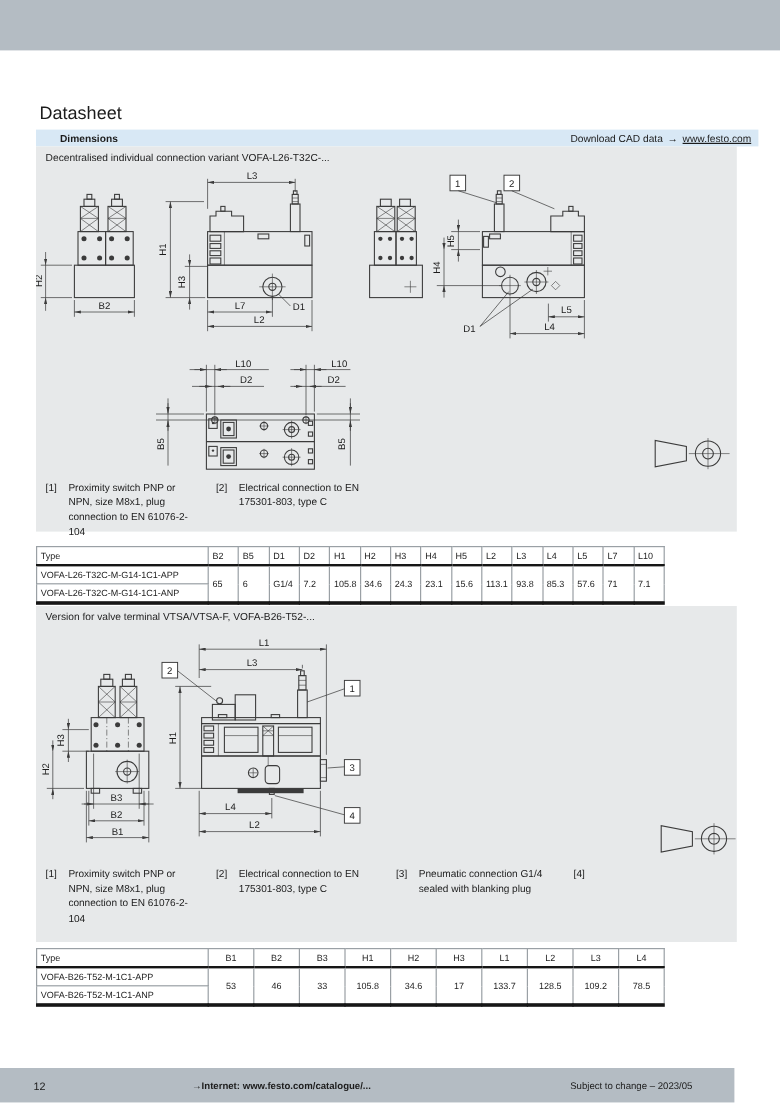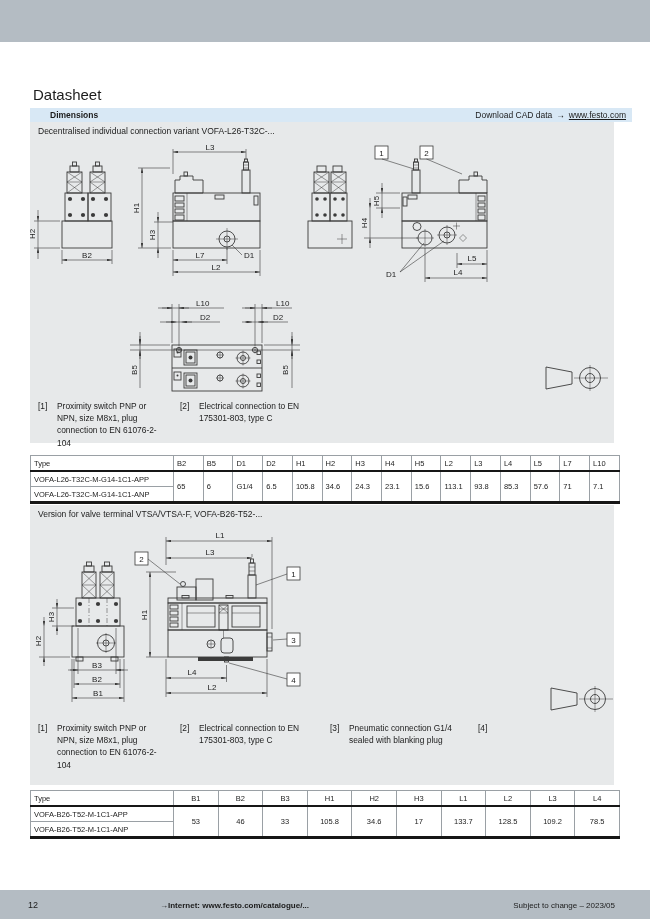--- a/index.html
+++ b/index.html
@@ -19,29 +19,29 @@
   #box1{top:122px;height:321px;}
   #box2{top:505px;height:280px;}
   .gsub{position:absolute;left:8px;top:4px;font-size:8.5px;z-index:2;}
   .gbox svg{position:absolute;left:0;top:0;}
   .notes{position:absolute;left:0;width:590px;font-size:8.4px;line-height:1.45;}
   #box1 .notes{top:278px;}
   #box2 .notes{top:217px;}
   .note{position:absolute;top:0;display:flex;}
   .note .ref{flex:none;width:19px;}
   
-  .dtable{position:absolute;left:30px;border-collapse:collapse;table-layout:fixed;width:590px;
+  .dtable{position:absolute;left:30px;border-collapse:collapse;table-layout:fixed;width:524px;
           background:#fff;font-size:7.5px;border-top:1px solid #666;border-bottom:3px solid #161616;}
   #table1{top:455px;} #table2{top:790px;}
   .dtable th,.dtable td{border:1px solid #9aa0a5;font-weight:normal;text-align:left;
           padding:1px 0 1px 3px;height:12px;overflow:hidden;white-space:nowrap;}
   .dtable thead th{border-bottom:2.5px solid #161616;}
   .t2 .c{text-align:center;padding:1px 0;}
   
-  .footer{position:absolute;left:0;top:890px;width:650px;height:29px;background:#b4bcc3;font-size:8px;}
+  .footer{position:absolute;left:0;top:890px;width:594px;height:29px;background:#b4bcc3;font-size:8px;padding-left:18px;}
   .footer>div{position:absolute;top:50%;transform:translateY(-50%);}
   .fpage{left:28px;font-size:9px;}
   .finet{left:160px;font-weight:bold;}
   .fsub{right:35px;}
   
   .obj{fill:none;stroke:#3b3b3b;stroke-width:0.9;}
   .thin{fill:none;stroke:#3b3b3b;stroke-width:0.5;}
   .dim{fill:none;stroke:#3b3b3b;stroke-width:0.6;}
   .cl{fill:none;stroke:#3b3b3b;stroke-width:0.5;stroke-dasharray:5 2 1 2;}
   .dk{fill:#3b3b3b;stroke:none;}
@@ -350,21 +350,21 @@
         <th>L7</th>
         <th>L10</th>
       </tr>
     </thead>
     <tbody>
       <tr>
         <td>VOFA-L26-T32C-M-G14-1C1-APP</td>
         <td rowspan="2">65</td>
         <td rowspan="2">6</td>
         <td rowspan="2">G1/4</td>
-        <td rowspan="2">6.5</td>
+        <td rowspan="2">7.2</td>
         <td rowspan="2">105.8</td>
         <td rowspan="2">34.6</td>
         <td rowspan="2">24.3</td>
         <td rowspan="2">23.1</td>
         <td rowspan="2">15.6</td>
         <td rowspan="2">113.1</td>
         <td rowspan="2">93.8</td>
         <td rowspan="2">85.3</td>
         <td rowspan="2">57.6</td>
         <td rowspan="2">71</td>

